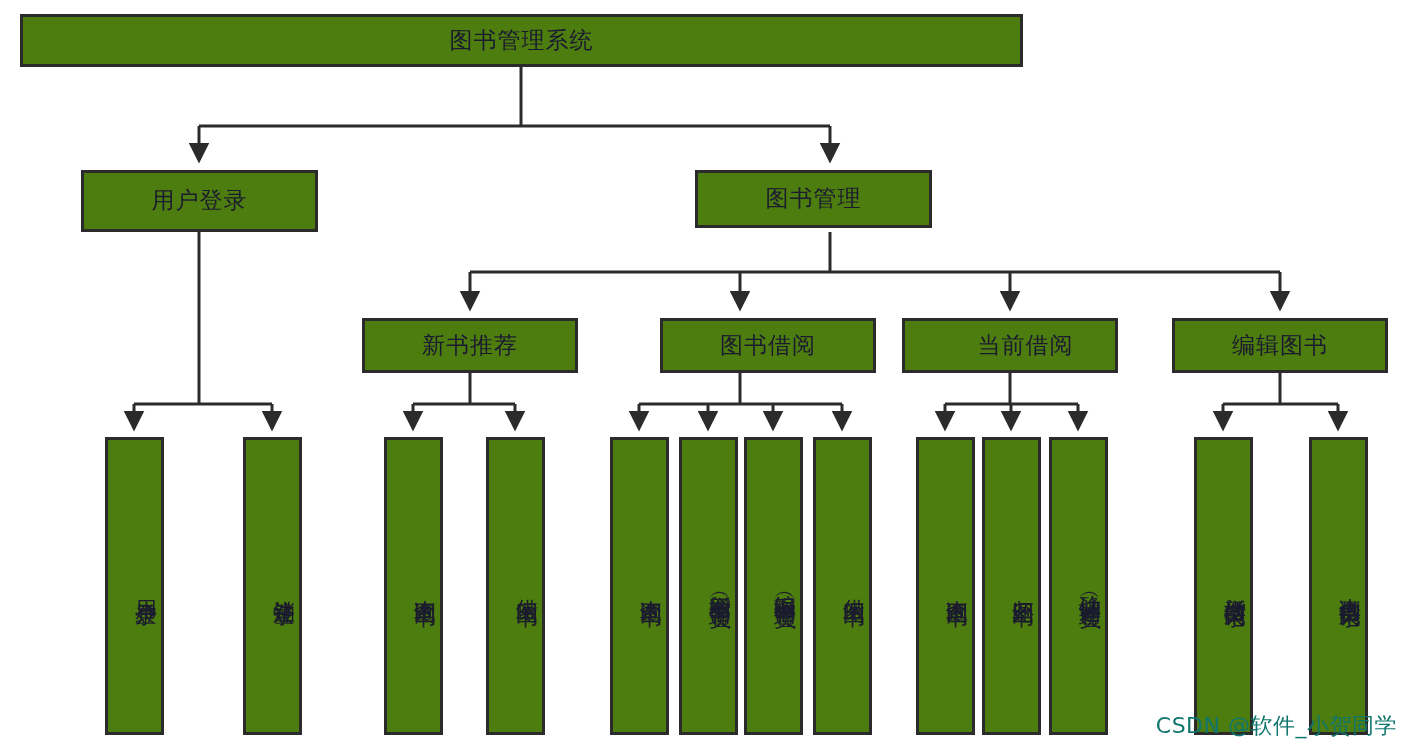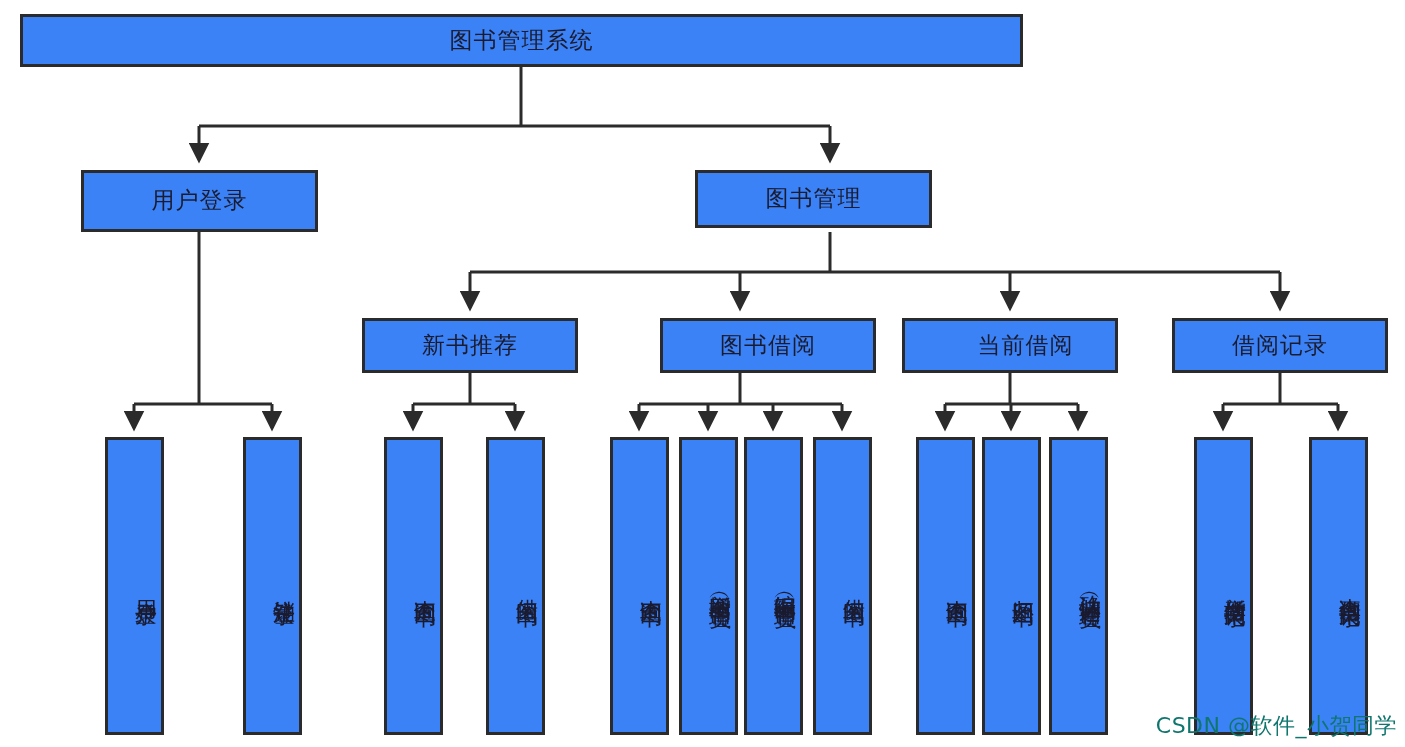--- a/index.html
+++ b/index.html
@@ -12,21 +12,21 @@
     width: 1405px;
     height: 747px;
     background: #ffffff;
     font-family: "DejaVu Sans", "Liberation Sans", sans-serif;
     overflow: hidden;
   }
   .node {
     position: absolute;
     box-sizing: border-box;
     border: 3px solid #2b2b2b;
-    background: #3b82f6;
+    background: #4d7c0f;
     display: flex;
     align-items: center;
     justify-content: center;
     color: #1b1b2f;
   }
   .node.h {
     font-size: 23px;
     letter-spacing: 1px;
     line-height: 1.2;
   }
@@ -132,21 +132,21 @@
   <div class="node h" style="left:362px; top:318px; width:216px; height:55px;">
     <span>新书推荐</span>
   </div>
   <div class="node h" style="left:632px; top:318px; width:216px; height:55px;margin-left:28px;">
     <span>图书借阅</span>
   </div>
   <div class="node h" style="left:902px; top:318px; width:216px; height:55px;padding-left:31px;">
     <span>当前借阅</span>
   </div>
   <div class="node h" style="left:1172px; top:318px; width:216px; height:55px;">
-    <span>借阅记录</span>
+    <span>编辑图书</span>
   </div>
 
   <div class="node v" style="left:105px; top:437px; width:59px; height:298px;">
     <span class="vtext">用户登录</span>
   </div>
   <div class="node v" style="left:243px; top:437px; width:59px; height:298px;">
     <span class="vtext">注销登录</span>
   </div>
 
   <div class="node v" style="left:384px; top:437px; width:59px; height:298px;">

